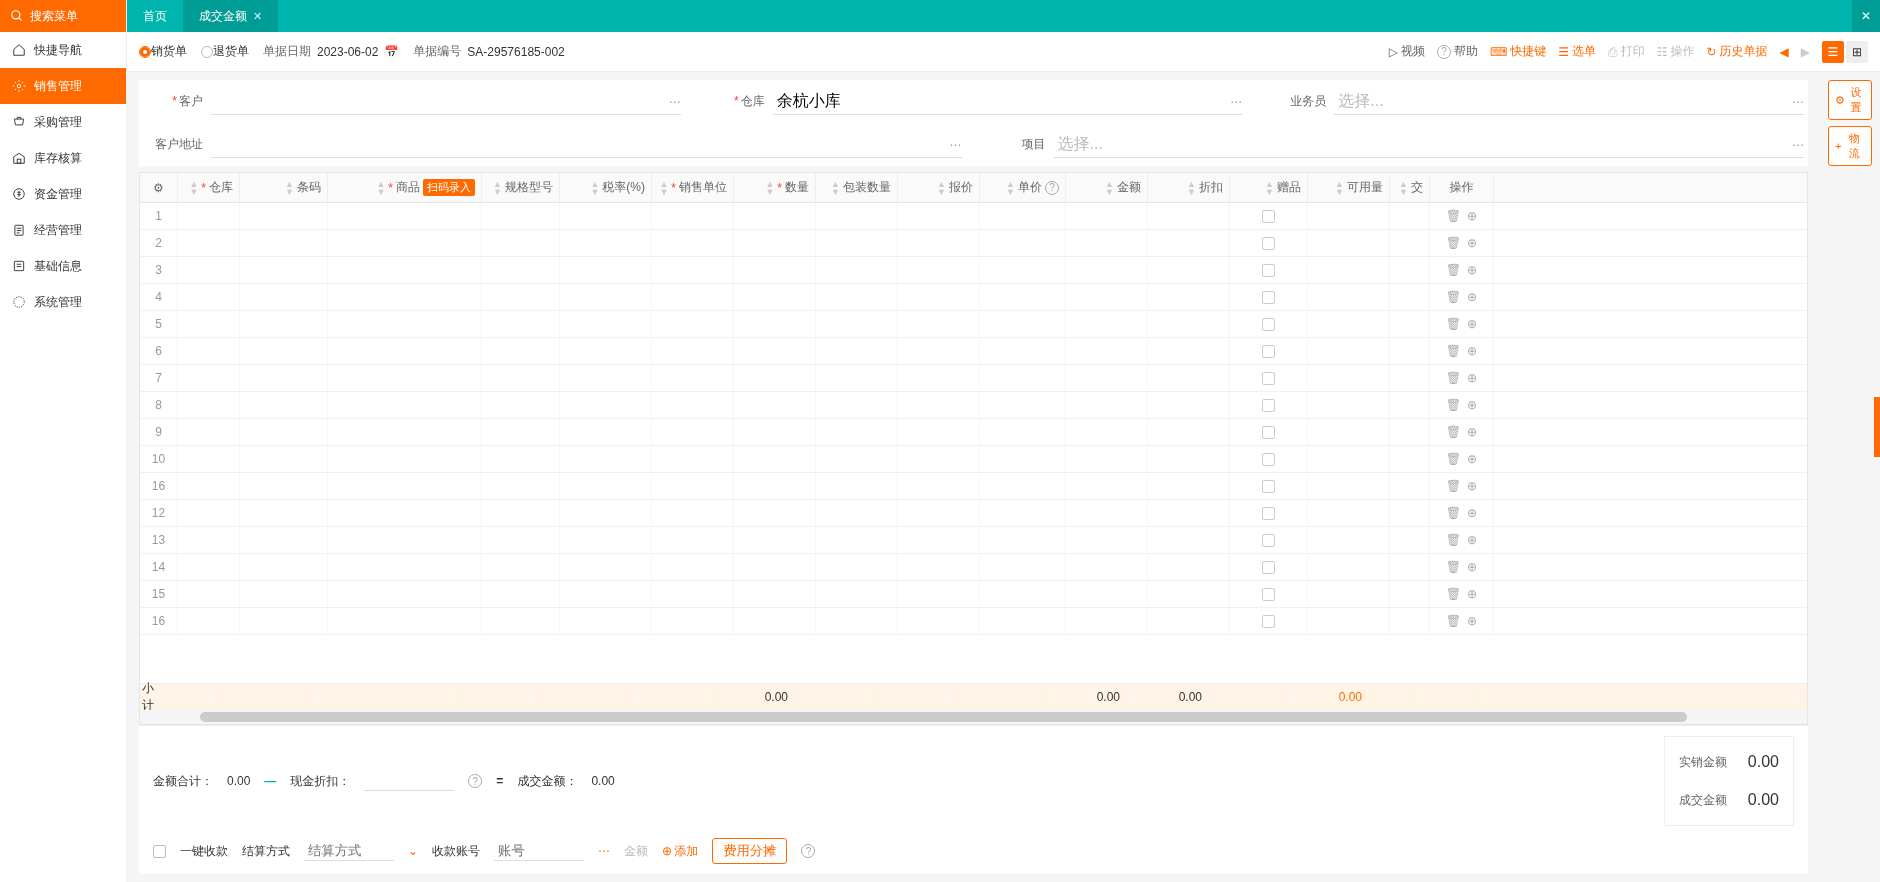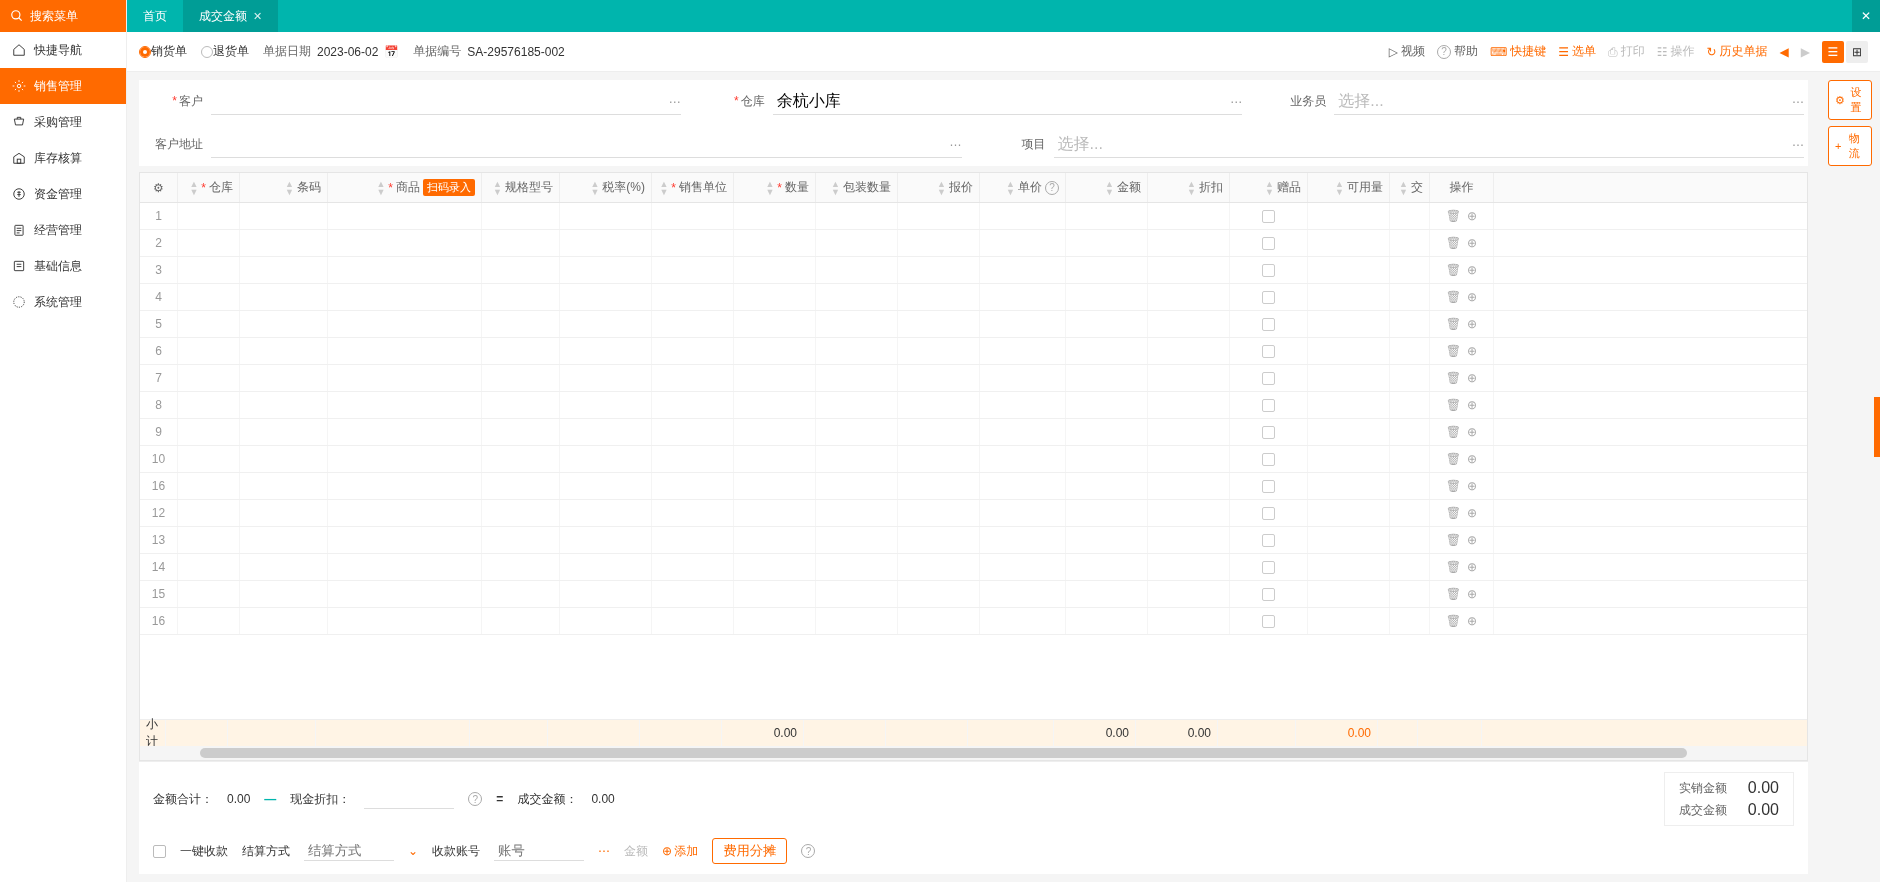--- a/index.html
+++ b/index.html
@@ -66,21 +66,21 @@
 .hscroll .thumb{position:absolute;left:60px;right:120px;top:2px;height:10px;background:#ccc;border-radius:5px}
 .footer{background:#fff;padding:10px 14px;display:flex;flex-direction:column;gap:12px;border-top:1px solid #eee}
 .foot-row{display:flex;align-items:center;gap:14px}
 .foot-row .eq{color:#00b5ad;font-weight:bold}
 .val{font-weight:500}
 .discount-input{width:90px;border:none;border-bottom:1px solid #ddd;padding:2px 4px}
 .pay-select{width:90px;border:none;border-bottom:1px solid #ddd;color:#bbb;padding:2px 16px 2px 4px}
 .chevd{color:#ff6a00}
 .add-link{color:#ff6a00;display:flex;align-items:center;gap:2px;cursor:pointer}
 .btn-outline2{border:1px solid #ff6a00;color:#ff6a00;padding:3px 10px;border-radius:3px;background:#fff;cursor:pointer}
-.totals{margin-left:auto;border:1px solid #eee;padding:6px 14px;display:flex;flex-direction:column;gap:4px}
+.totals{margin-left:auto;border:1px solid #eee;padding:16px 14px;display:flex;flex-direction:column;gap:20px}
 .totals .trow{display:flex;gap:12px;align-items:center}
 .totals .tlab{color:#666}
 .totals .tval{font-size:16px;color:#333;min-width:40px;text-align:right}
 .chkbox{width:13px;height:13px;border:1px solid #bbb;border-radius:2px}
 .qicon{width:14px;height:14px;border:1px solid #aaa;border-radius:50%;display:inline-flex;align-items:center;justify-content:center;color:#aaa;font-size:10px}
 svg{display:block}
 .feedback-tab{position:fixed;right:0;top:45%;width:6px;height:60px;background:#ff6a00}
 </style>
 </head>
 <body>
@@ -708,21 +708,21 @@
                 </div>
                 <div class="gc" style="width: 82px;"></div>
                 <div class="gc" style="width: 40px;"></div>
                 <div class="gc ops" style="width: 64px;">
                   <span>🗑</span>
                   <span>⊕</span>
                 </div>
               </div>
             </div>
           <div class="subtotal" id="subtotal-row">
-              <div class="gc" style="width: 26px; justify-content: center;">小计</div>
+              <div class="gc" style="width: 17px; justify-content: center;">小计</div>
               <div class="gc" style="width: 62px; justify-content: flex-end;"></div>
               <div class="gc" style="width: 88px; justify-content: flex-end;"></div>
               <div class="gc" style="width: 154px; justify-content: flex-end;"></div>
               <div class="gc" style="width: 78px; justify-content: flex-end;"></div>
               <div class="gc" style="width: 92px; justify-content: flex-end;"></div>
               <div class="gc" style="width: 82px; justify-content: flex-end;"></div>
               <div class="gc" style="width: 82px; justify-content: flex-end;">0.00</div>
               <div class="gc" style="width: 82px; justify-content: flex-end;"></div>
               <div class="gc" style="width: 82px; justify-content: flex-end;"></div>
               <div class="gc" style="width: 86px; justify-content: flex-end;"></div>

